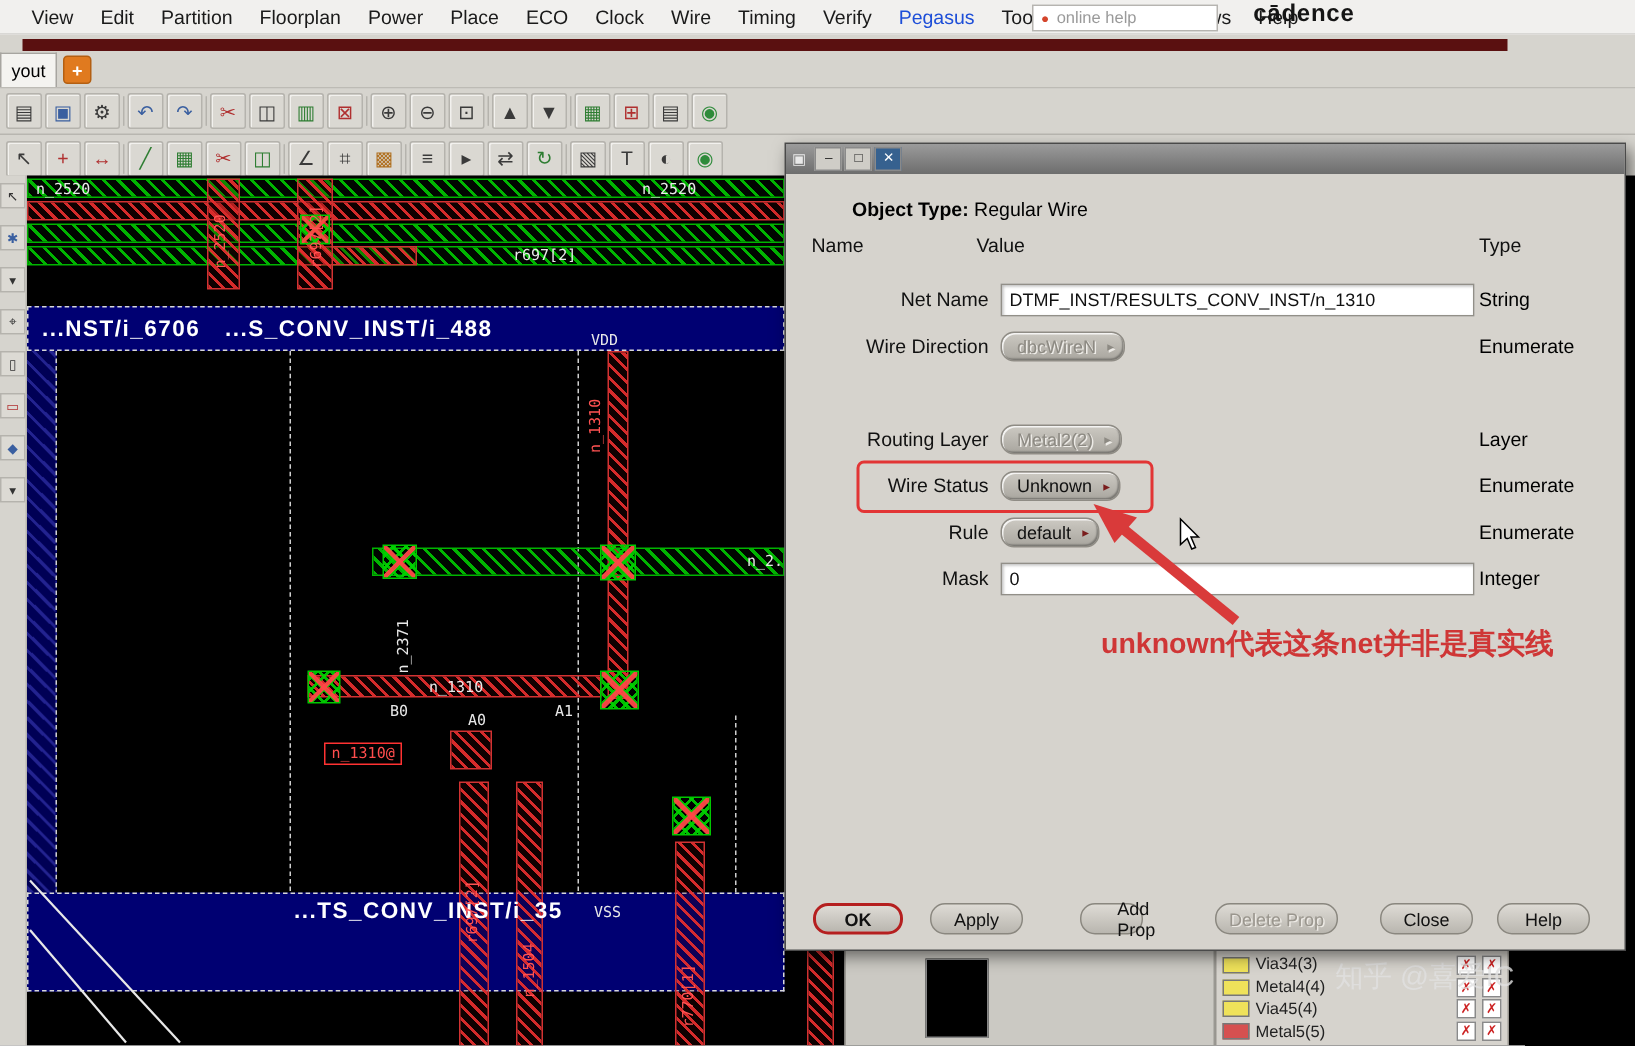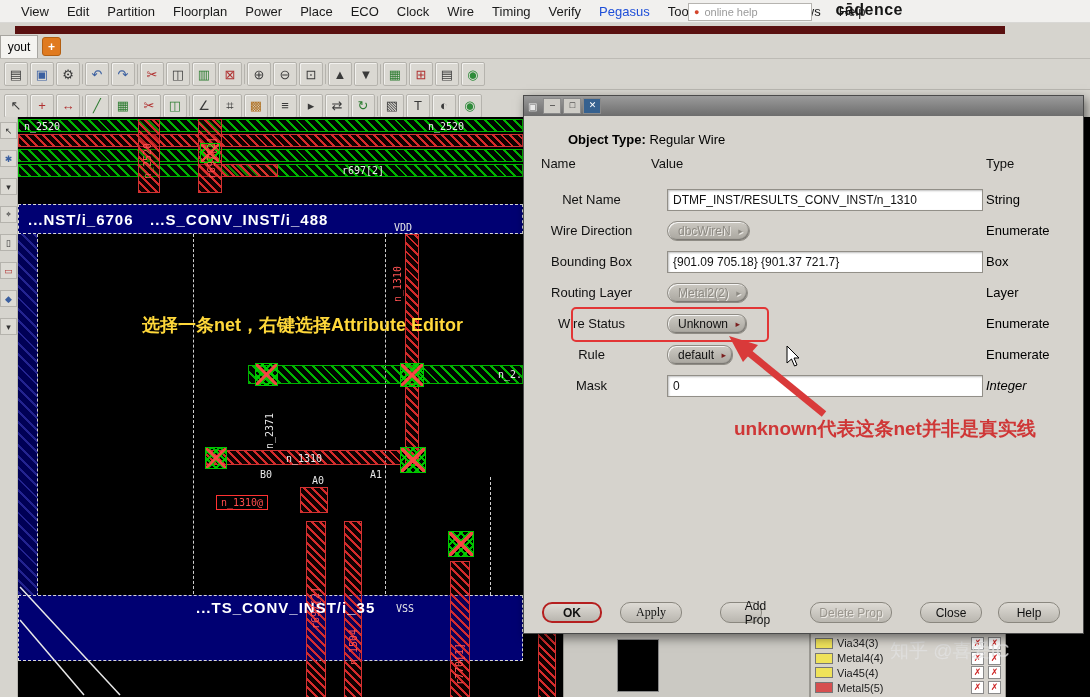--- a/index.html
+++ b/index.html
@@ -84,30 +84,30 @@
     padding:0 4px;box-sizing:border-box;}
   .title-ico{color:#e8e8e8;font-size:10px;margin-right:4px;}
   .title-text{flex:1;text-align:center;color:#fff;font-weight:bold;font-size:13px;}
   .win-btn{width:16px;height:14px;background:#cfcdc7;border:1px solid #8a8a8a;color:#222;
     font-size:9px;line-height:13px;text-align:center;margin-left:2px;}
   .win-btn.close{background:#36618f;color:#fff;}
   .obj-type{position:absolute;left:12px;top:36px;margin-left:32px;}
   .obj-type b{font-weight:bold;}
   .dhdr{position:absolute;top:60px;font-size:13px;color:#111;}
   .drow{position:absolute;left:0;width:100%;height:22px;}
-  .dlabel{position:absolute;left:0;width:135px;text-align:center;top:3px;color:#111;}
+  .dlabel{position:absolute;left:0;width:135px;text-align:right;top:3px;color:#111;}
   .dinput{position:absolute;left:143px;top:0;width:316px;height:20px;background:#fff;
     border:1px solid #928f88;box-shadow:inset 1px 1px 2px rgba(0,0,0,.25);font-size:12px;
     padding:10px 5px;box-sizing:border-box;font-family:"Liberation Sans",sans-serif;color:#111;}
   .pill{position:absolute;left:143px;top:1px;height:18px;border-radius:9px;
     padding:0 18px 0 10px;font-size:12px;display:flex;align-items:center;color:#111;
     background:linear-gradient(#ccc9c2,#a9a69f);border:1px solid #8f8c85;
     box-shadow:inset 1px 1px 0 rgba(255,255,255,.8),inset -1px -1px 1px rgba(0,0,0,.3);}
   .pill .arrow{position:absolute;right:6px;font-size:9px;color:#7a1d1d;}
-  .pill.disabled{color:#8d8a83;text-shadow:1px 1px 0 #edebe7;border-radius:10px;}
+  .pill.disabled{color:#8d8a83;text-shadow:1px 1px 0 #edebe7;}
   .pill.disabled .arrow{color:#8d8a83;}
   .ws-highlight{position:absolute;left:47px;top:211px;width:194px;height:31px;
     border:2px solid #e23535;border-radius:5px;pointer-events:none;z-index:2;}
   .dialog-note{position:absolute;left:210px;top:320px;color:#cf3636;font-size:19px;
     font-weight:bold;white-space:nowrap;z-index:2;}
   .dlg-overlay{position:absolute;left:0;top:0;pointer-events:none;z-index:3;}
   .dbtn{position:absolute;top:506px;height:21px;border-radius:10px;font-size:12px;color:#111;
     background:linear-gradient(#dedbd5,#b9b6af);border:1px solid #8a877f;
     display:flex;align-items:center;justify-content:center;box-sizing:border-box;}
   .dbtn.ok{border:2px solid #b51f1f;font-weight:bold;}
@@ -373,21 +373,20 @@
     <div class="lab" style="left:242px;top:352px;">B0</div>
     <div class="lab" style="left:352px;top:352px;">A1</div>
     <div class="lab" style="left:294px;top:358px;">A0</div>
     <div class="redbox-label" style="left:198px;top:378px;">n_1310@</div>
     <div class="lab big" style="left:178px;top:482px;">...TS_CONV_INST/i_35</div>
     <div class="lab" style="left:378px;top:486px;">VSS</div>
     <div class="lab red vert" style="left:292px;top:512px;">r697[2]</div>
     <div class="lab red vert" style="left:330px;top:548px;">n_1504</div>
     <div class="lab red vert" style="left:436px;top:568px;">r770[1]</div>
 
-    <div class="cn-note">选择一条net，右键选择Attribute Editor</div>
 
     <div class="cv hatchr" style="left:520px;top:516px;width:18px;height:65px;"></div>
     <div class="cv panel-strip" style="left:545px;top:516px;width:247px;height:65px;"></div>
     <div class="cv panel-black" style="left:599px;top:522px;width:42px;height:53px;"></div>
     <div class="cv layers-panel" style="left:792px;top:516px;width:196px;height:65px;">
 
         <div class="lrow">
           <span class="swatch" style="background: rgb(239, 226, 90);"></span>
           <span class="lname">Via34(3)</span>
           <span class="cb">✗</span>
@@ -442,25 +441,20 @@
     <span class="dtype" style="position:absolute;left:462px;top:3px;">String</span>
   </div>
   <div class="drow" style="top:124px;">
     <span class="dlabel">Wire Direction</span>
     <span class="pill disabled">
       <span>dbcWireN</span>
       <span class="arrow">▸</span>
     </span>
     <span class="dtype" style="position:absolute;left:462px;top:3px;">Enumerate</span>
   </div>
-  <div class="drow" style="top:155px;">
-    <span class="dlabel">Bounding Box</span>
-    <input class="dinput" value="{901.09 705.18} {901.37 721.7}" style="">
-    <span class="dtype" style="position:absolute;left:462px;top:3px;">Box</span>
-  </div>
   <div class="drow" style="top:186px;">
     <span class="dlabel">Routing Layer</span>
     <span class="pill disabled">
       <span>Metal2(2)</span>
       <span class="arrow">▸</span>
     </span>
     <span class="dtype" style="position:absolute;left:462px;top:3px;">Layer</span>
   </div>
   <div class="drow" style="top:217px;">
     <span class="dlabel">Wire Status</span>
@@ -474,32 +468,32 @@
     <span class="dlabel">Rule</span>
     <span class="pill">
       <span>default</span>
       <span class="arrow">▸</span>
     </span>
     <span class="dtype" style="position:absolute;left:462px;top:3px;">Enumerate</span>
   </div>
   <div class="drow" style="top:279px;">
     <span class="dlabel">Mask</span>
     <input class="dinput" value="0" style="">
-    <span class="dtype" style="position:absolute;left:462px;top:3px;font-style:italic;">Integer</span>
+    <span class="dtype" style="position:absolute;left:462px;top:3px;">Integer</span>
   </div>
 
   <div class="ws-highlight"></div>
   <div class="dialog-note">unknown代表这条net并非是真实线</div>
   <svg class="dlg-overlay" width="559" height="537">
     <line x1="300" y1="318" x2="224" y2="256" stroke="#d93a3a" stroke-width="7"></line>
     <polygon points="205,240 234,249 219,266" fill="#d93a3a"></polygon>
     <g transform="translate(263,250)">
       <polygon points="0,0 0,17 4.5,13 7.5,20 10,19 7,12 12,12" fill="#fff" stroke="#000" stroke-width="1"></polygon>
     </g>
   </svg>
 
   <div class="dbtn ok" style="left:18px;width:60px;">OK</div>
-  <div class="dbtn" style="left:96px;width:62px;font-family:Liberation Serif, serif;">Apply</div>
+  <div class="dbtn" style="left:96px;width:62px;">Apply</div>
   <div class="dbtn" style="left:196px;width:42px;padding-left:33px;">Add Prop</div>
   <div class="dbtn disabled" style="left:286px;width:82px;">Delete Prop</div>
   <div class="dbtn" style="left:396px;width:62px;">Close</div>
   <div class="dbtn" style="left:474px;width:62px;">Help</div>
 </div>
 
 </body></html>

